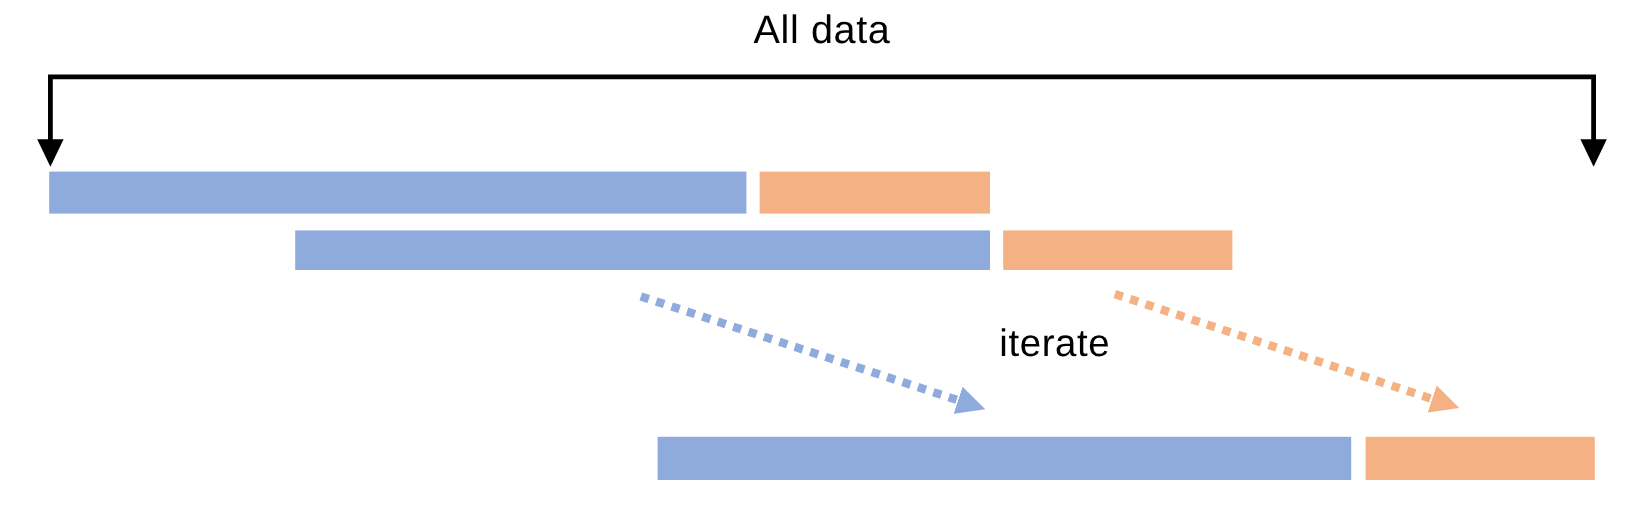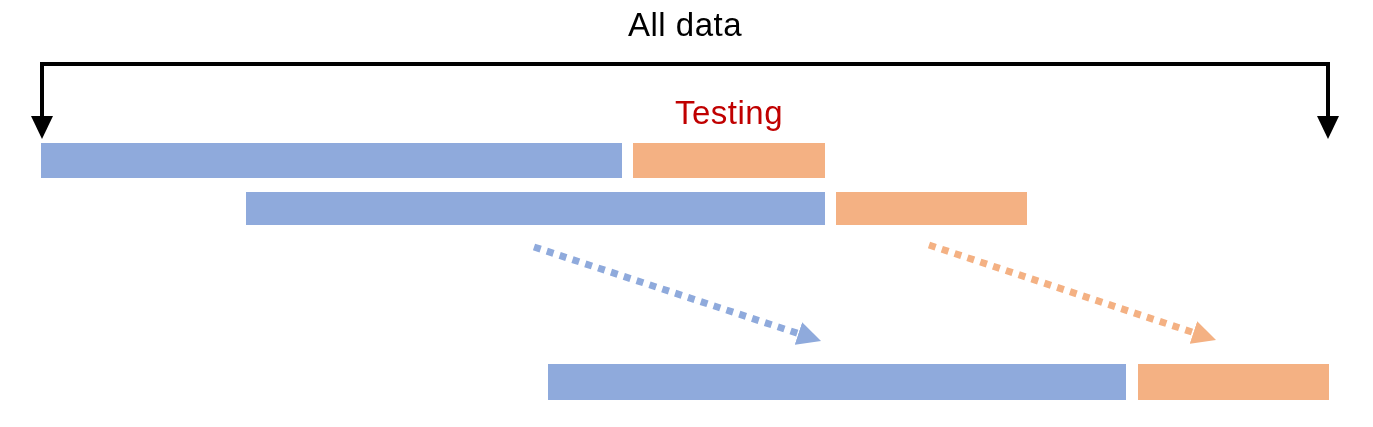--- a/index.html
+++ b/index.html
@@ -67,16 +67,16 @@
       <div class="bar test" style="left: 633px; top: 143px; width: 192px; height: 35px;"></div>
       <div class="bar train" style="left: 246px; top: 192px; width: 579px; height: 33px;"></div>
       <div class="bar test" style="left: 836px; top: 192px; width: 191px; height: 33px;"></div>
       <div class="bar train" style="left: 548px; top: 364px; width: 578px; height: 36px;"></div>
       <div class="bar test" style="left: 1138px; top: 364px; width: 191px; height: 36px;"></div>
     </div>
 
   <div class="lbl" style="left:685px;top:7px;">All data</div>
 
 
-  <div class="lbl testing" style="left:729px;top:95px;">Testing</div>
 
+  <div class="lbl iterate" style="left:879px;top:269px;">iterate</div>
 
 </div>
 
 </body></html>

